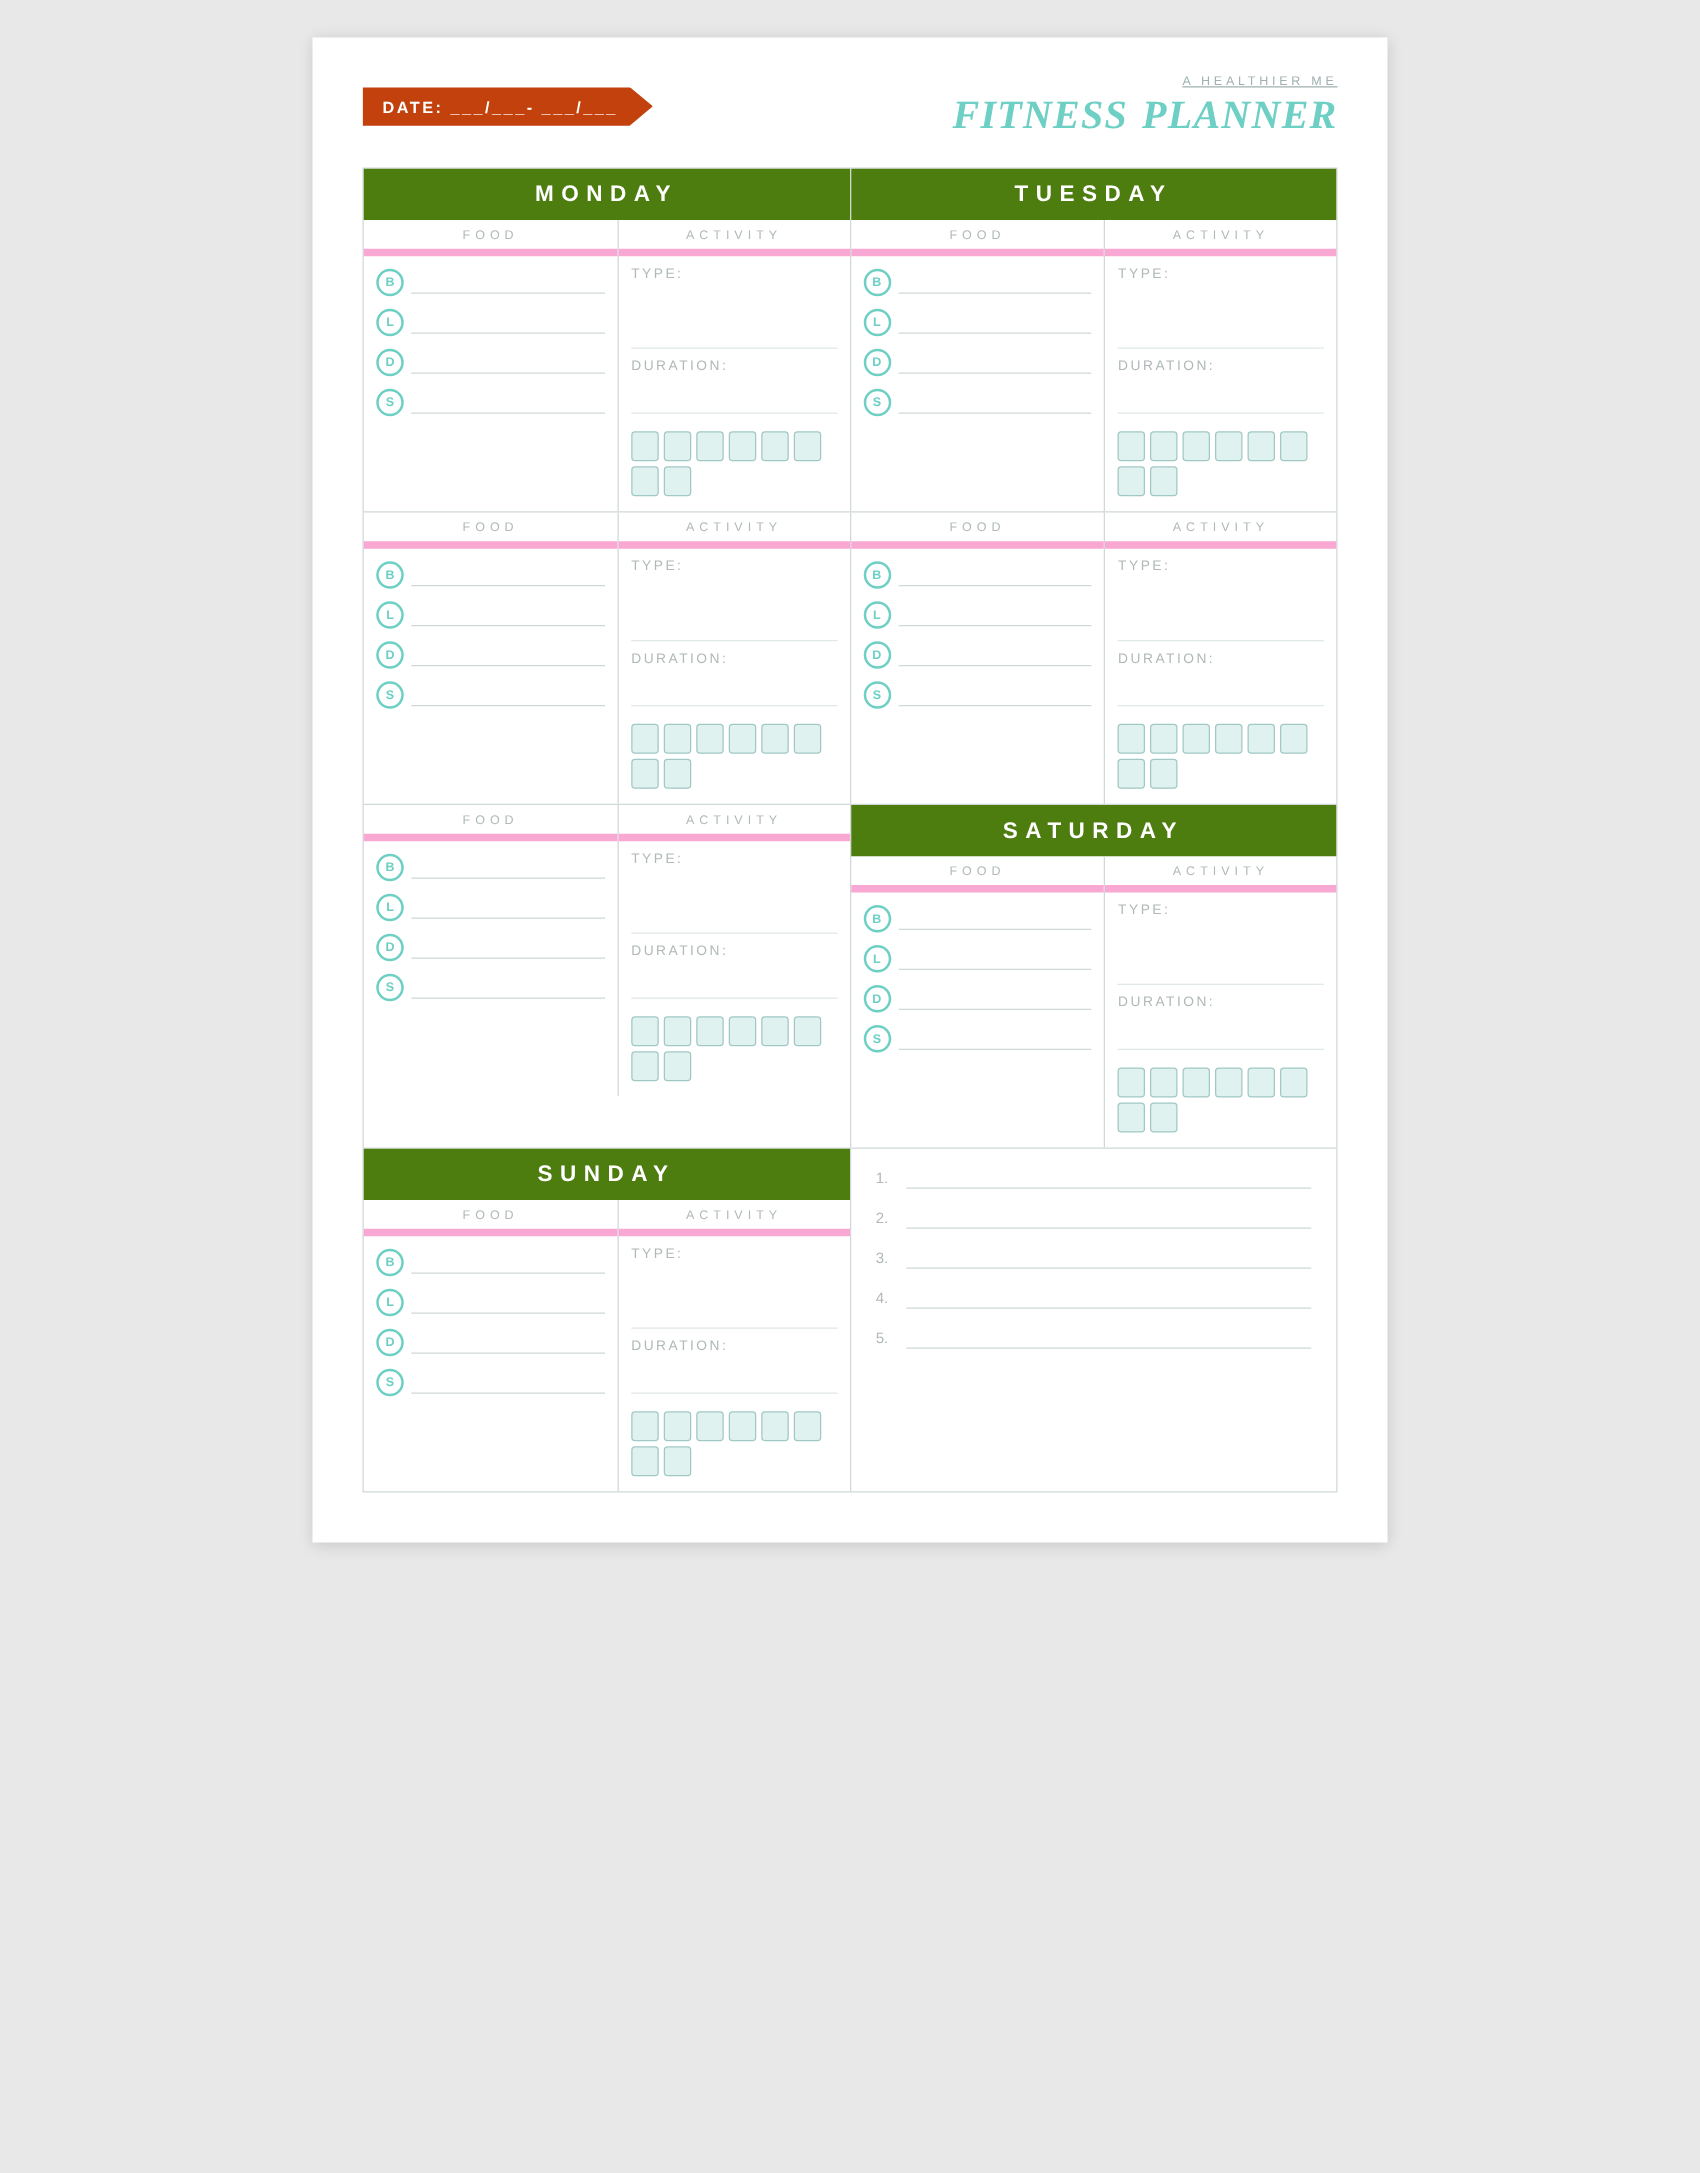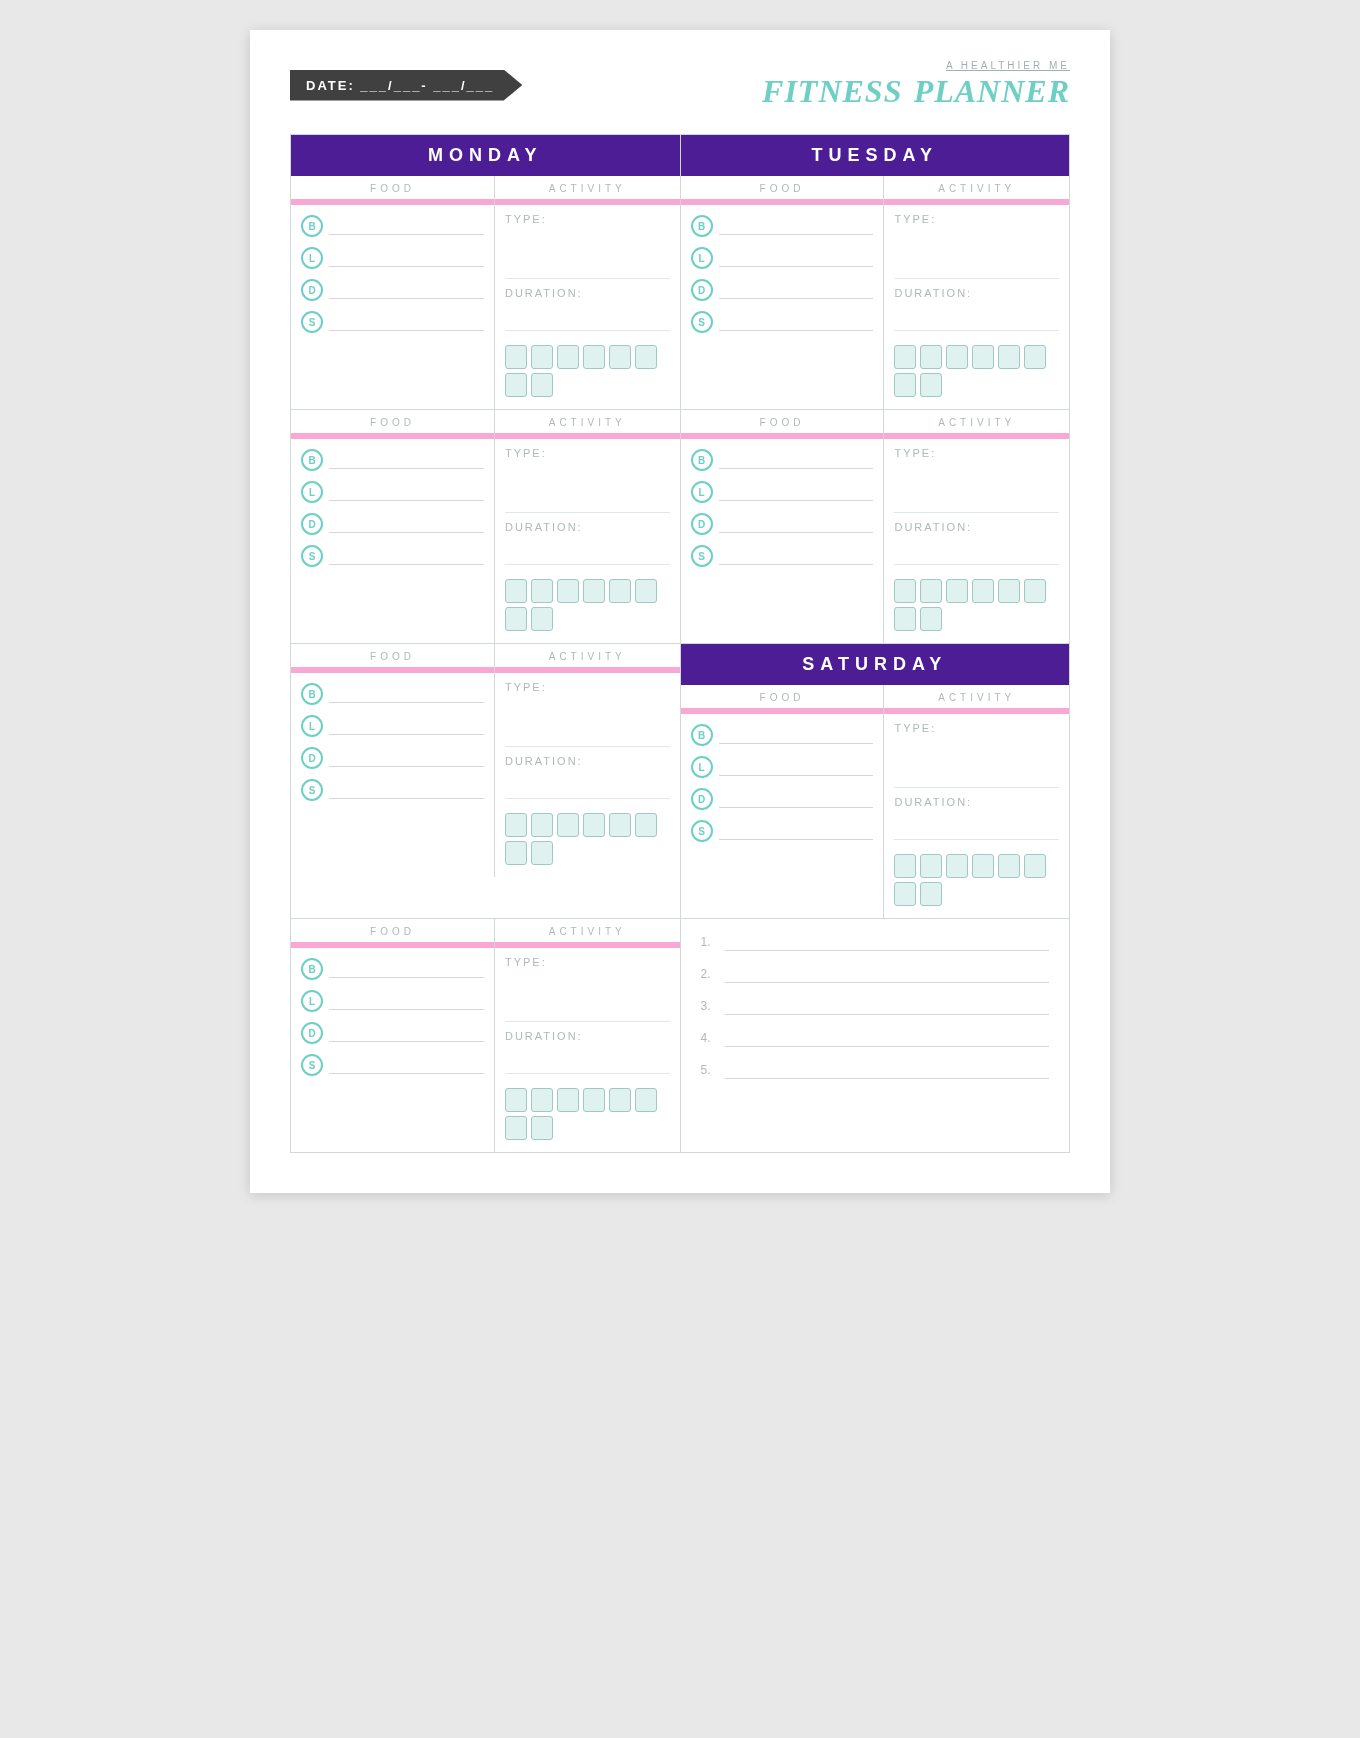--- a/index.html
+++ b/index.html
@@ -19,21 +19,21 @@
       box-shadow: 0 2px 12px rgba(0,0,0,0.15);
     }
     
     .header {
       display: flex;
       justify-content: space-between;
       align-items: center;
       margin-bottom: 24px;
     }
     .date-banner {
-      background: #404040;
+      background: #c2410c;
       color: #fff;
       font-size: 13px;
       font-weight: bold;
       letter-spacing: 2px;
       padding: 8px 28px 8px 16px;
       clip-path: polygon(0 0, 92% 0, 100% 50%, 92% 100%, 0 100%);
       min-width: 200px;
       text-align: right;
     }
     .brand {
@@ -56,21 +56,21 @@
     }
     .brand-bottom span {
       font-family: Georgia, 'Times New Roman', serif;
       font-style: italic;
       font-size: 32px;
       color: #6ecfc4;
       font-weight: bold;
       letter-spacing: 1px;
     }
     .day-header {
-      background: #4c1d95;
+      background: #4d7c0f;
       color: #fff;
       text-align: center;
       font-size: 18px;
       font-weight: bold;
       letter-spacing: 6px;
       padding: 10px 0;
       text-transform: uppercase;
     }
     .day-content {
       display: flex;
@@ -490,20 +490,21 @@
               </div>
             </div>
           </div>
         </div>
       </div>
     </div>
 
     <div class="row-pair">
 
       <div class="half">
+        <div class="day-header">SUNDAY</div>
         <div class="day-content">
           <div class="food-col">
             <div class="col-header">FOOD</div>
             <div class="food-items">
               <div class="food-row">
                 <div class="meal-badge">B</div>
                 <div class="food-line"></div>
               </div>
               <div class="food-row">
                 <div class="meal-badge">L</div>

